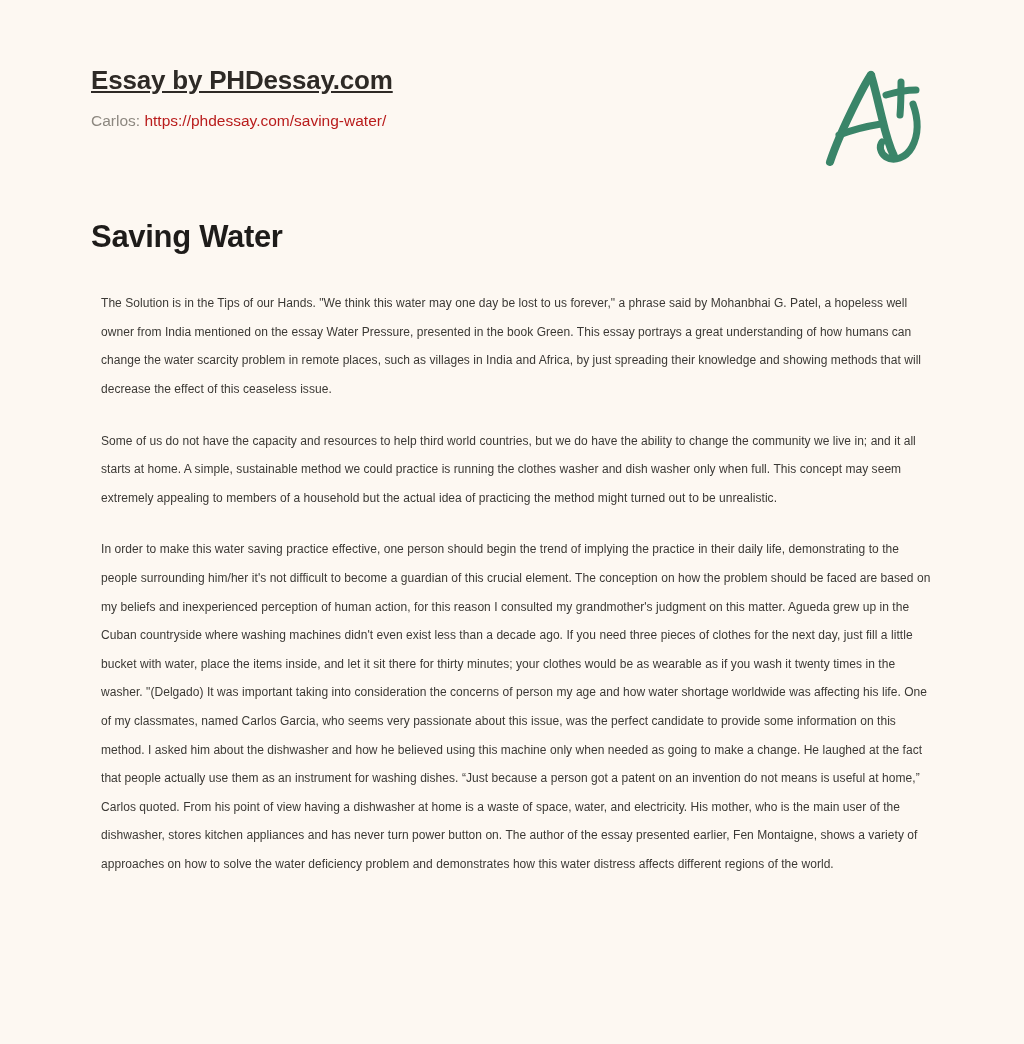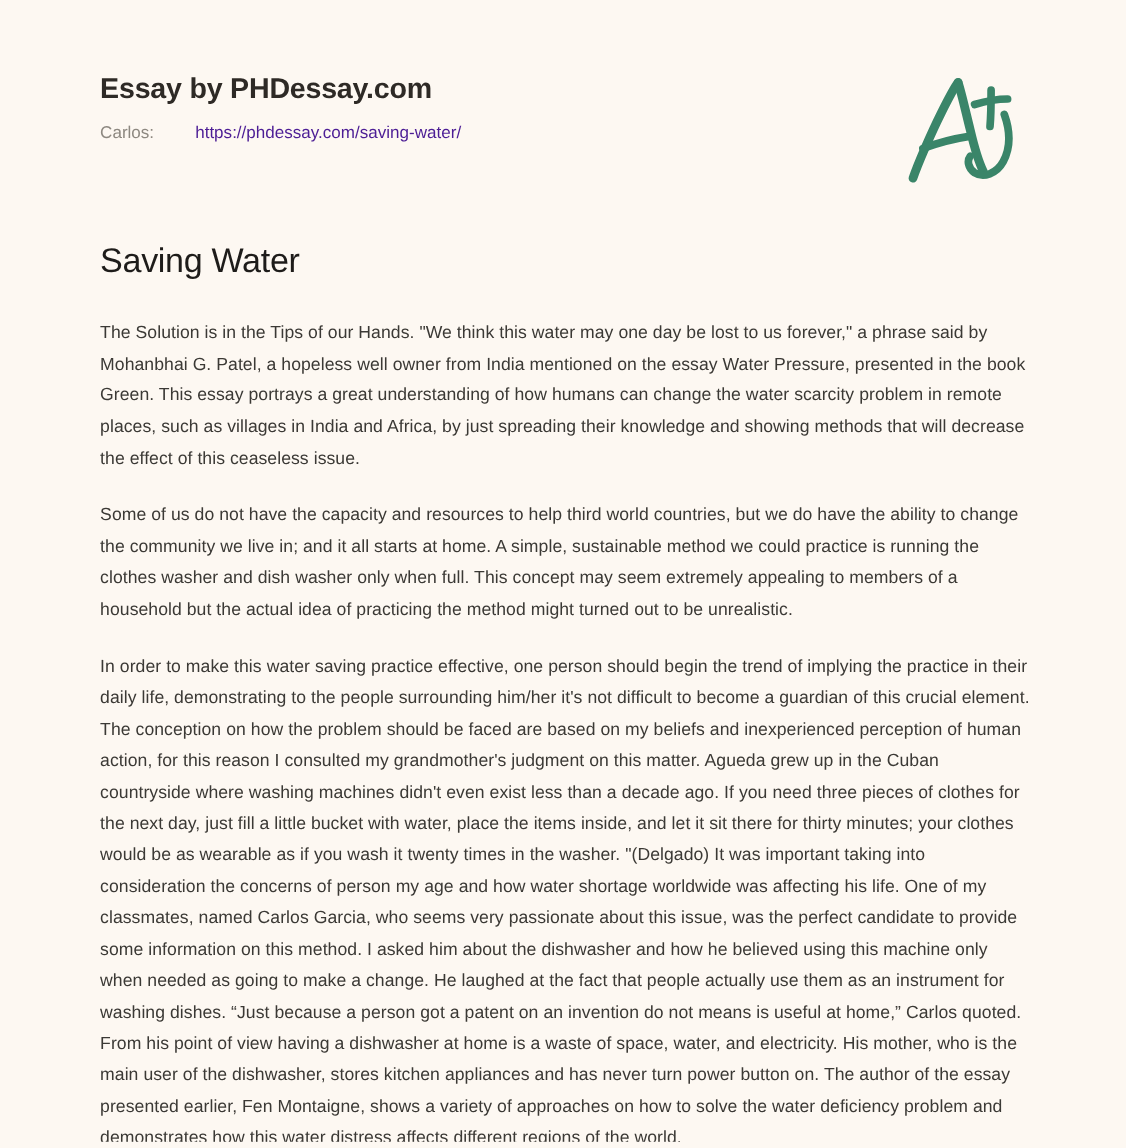--- a/index.html
+++ b/index.html
@@ -37,35 +37,35 @@
     width: 600px;
   }
   .brand-title {
     font-size: 26px;
     font-weight: bold;
     color: #2e2a26;
     letter-spacing: -0.2px;
     line-height: 1.1;
     margin: 0;
     white-space: nowrap;
+    text-decoration: underline;
   }
   .source-line {
     margin-top: 16px;
     font-size: 15.5px;
     color: #8d8880;
     line-height: 1.3;
     white-space: nowrap;
   }
   .source-label {
     color: #8d8880;
   }
   .source-url {
-    color: #4c1d95;
+    color: #b91c1c;
     text-decoration: none;
-    margin-left: 33px;
   }
 
   
   .logo {
     position: absolute;
     left: 812px;
     top: 58px;
     width: 120px;
     height: 116px;
   }
@@ -73,31 +73,31 @@
 
   
   .article {
     position: absolute;
     left: 91px;
     top: 218px;
     width: 845px;
   }
   .article-title {
     font-size: 31px;
-    font-weight: normal;
+    font-weight: bold;
     color: #1e1c1a;
     letter-spacing: -0.3px;
     margin: 0 0 34px 0;
     line-height: 1.2;
   }
   .para {
-    font-size: 16px;
+    font-size: 12px;
     line-height: 28.6px;
     color: #3b3935;
-    margin: 0 0 23px 0;
+    margin: 0 0 23px 10px;
     text-align: left;
     letter-spacing: 0.05px;
   }
   .para:last-child { margin-bottom: 0; }
 
   
   .bottom-cut {
     position: absolute;
     left: 0;
     bottom: 0;

